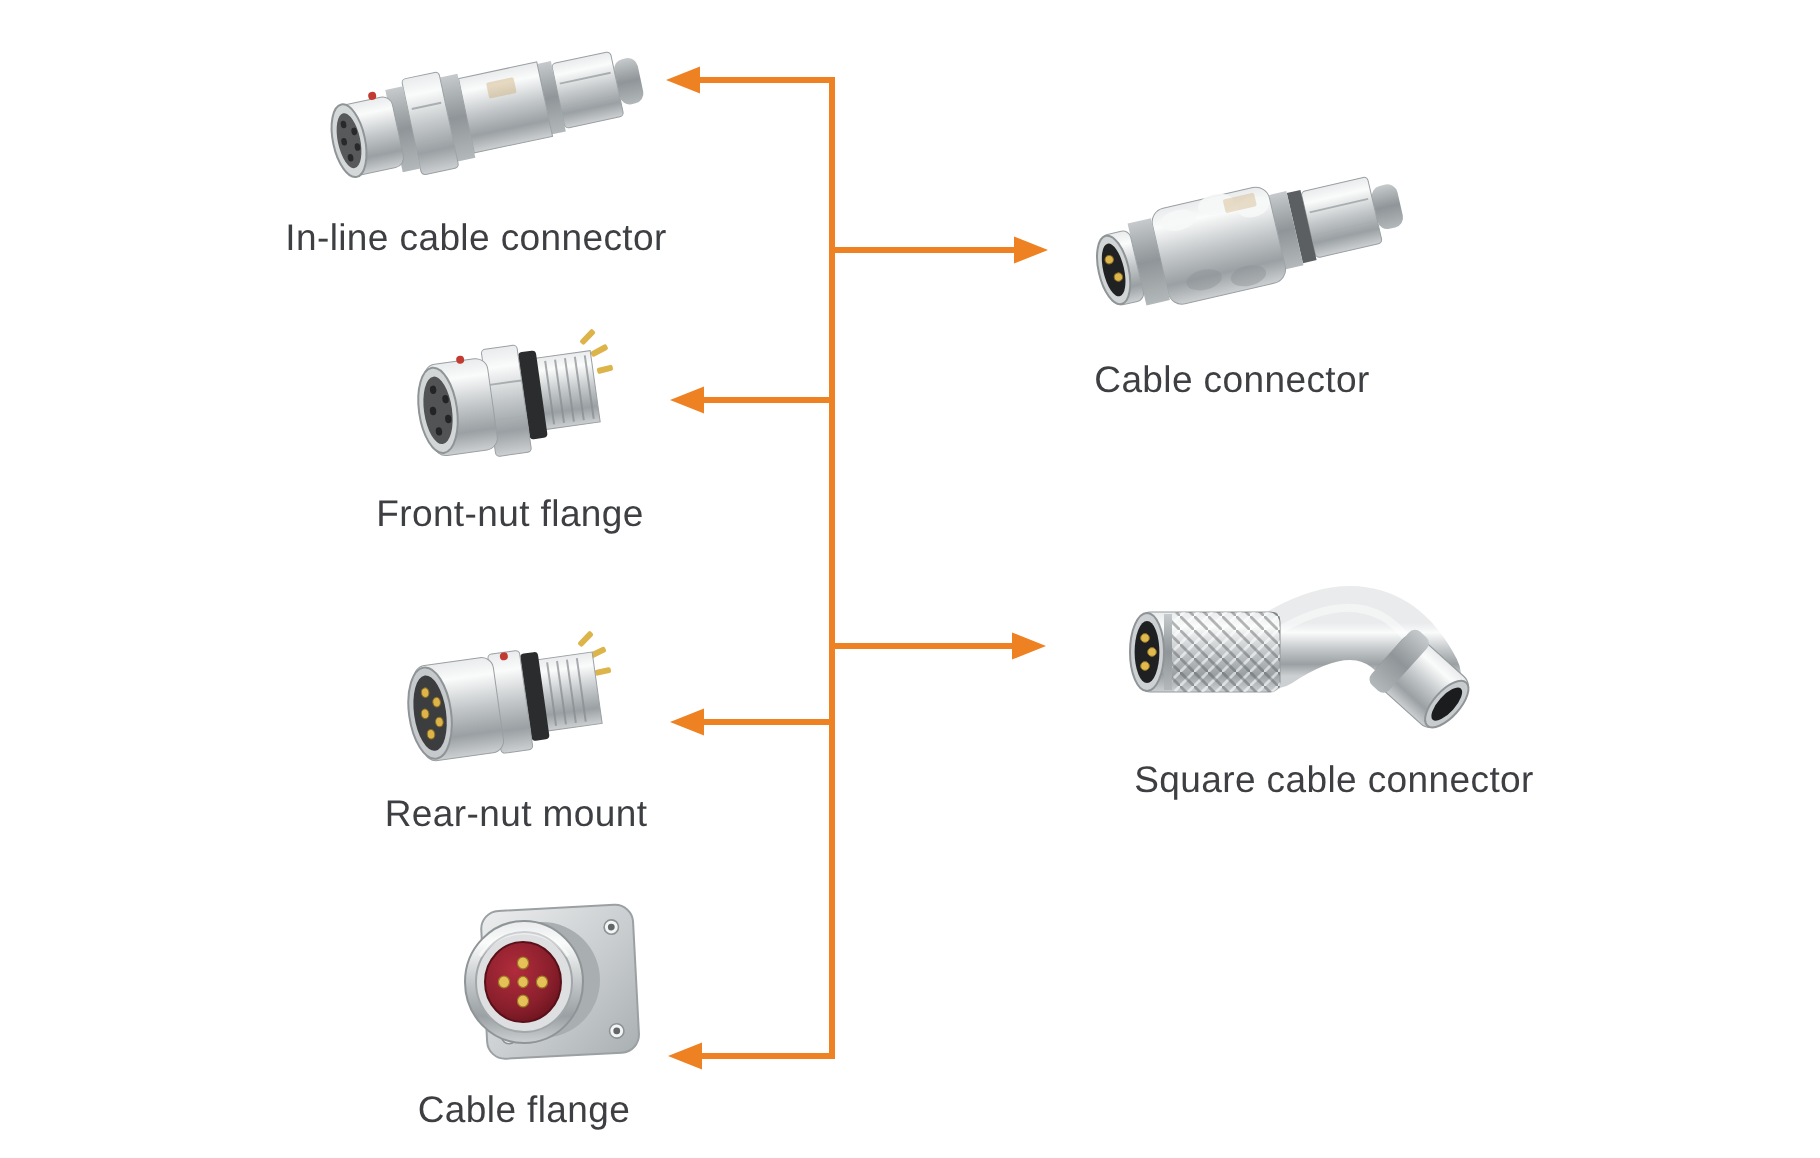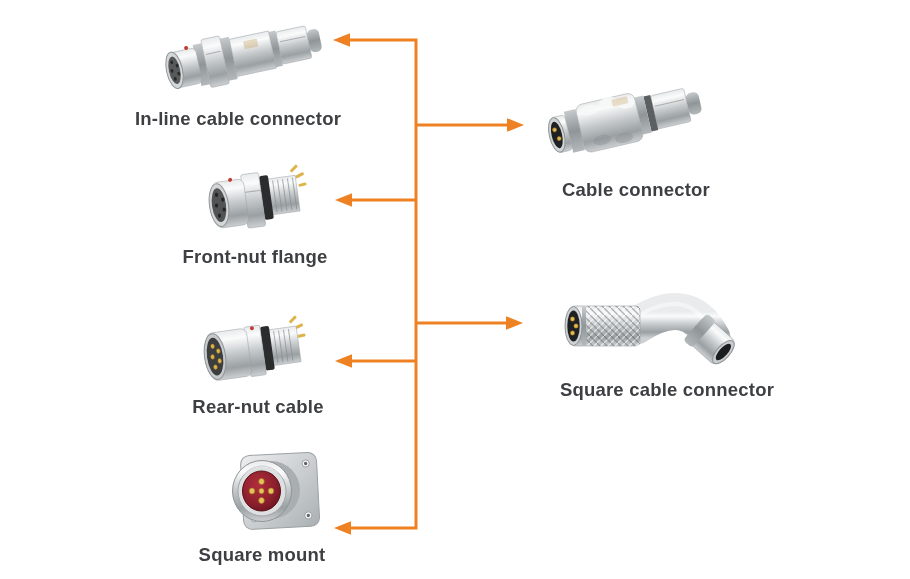--- a/index.html
+++ b/index.html
@@ -5,21 +5,21 @@
   :root { --accent:#ee8122; --text:#3d3f42; --bg:#ffffff; }
   * { box-sizing:border-box; }
   html,body { margin:0; padding:0; background:var(--bg); }
   body { font-family:"Liberation Sans", sans-serif; }
   .canvas { position:relative; width:910px; height:579px; background:var(--bg); overflow:hidden; }
   .arrows { position:absolute; left:0; top:0; width:910px; height:579px; }
   figure { margin:0; }
   .img { position:absolute; }
   .label {
     position:absolute; transform:translateX(-50%); white-space:nowrap;
-    font-size:18.5px; color:var(--text); letter-spacing:.2px;font-weight:bold;
+    font-size:18.5px; color:var(--text); letter-spacing:.2px;
   }
 </style>
 </head>
 <body>
 
 <div class="canvas">
 
   <svg width="0" height="0" style="position:absolute" aria-hidden="true">
     <defs>
       <linearGradient id="mt" x1="0" y1="0" x2="0" y2="1">
@@ -147,21 +147,21 @@
           <ellipse cx="11.5" cy="43" rx="8" ry="19" fill="#3c3d3f"></ellipse>
           <ellipse cx="10.5" cy="32.5" rx="1.9" ry="2.4" fill="#ddb44a" stroke="#8a6a20" stroke-width=".5"></ellipse>
           <ellipse cx="15.5" cy="38" rx="1.9" ry="2.4" fill="#ddb44a" stroke="#8a6a20" stroke-width=".5"></ellipse>
           <ellipse cx="15.5" cy="48" rx="1.9" ry="2.4" fill="#ddb44a" stroke="#8a6a20" stroke-width=".5"></ellipse>
           <ellipse cx="10.5" cy="53.5" rx="1.9" ry="2.4" fill="#ddb44a" stroke="#8a6a20" stroke-width=".5"></ellipse>
           <ellipse cx="9" cy="43" rx="1.9" ry="2.4" fill="#ddb44a" stroke="#8a6a20" stroke-width=".5"></ellipse>
           <circle cx="52" cy="20" r="2" fill="#c23b30"></circle>
         </g>
       </svg>
     </div>
-    <figcaption class="label" style="left:258px;top:396px">Rear-nut cable</figcaption>
+    <figcaption class="label" style="left:258px;top:396px">Rear-nut mount</figcaption>
   </figure>
 
   <figure>
     <div class="img" style="left:214px;top:444px">
       <svg width="112" height="92" viewBox="0 0 112 92">
         <g transform="rotate(-3 64 46)">
           <rect x="28" y="10" width="76" height="74" rx="9" fill="url(#pg)" stroke="#9ba0a3" stroke-width="1"></rect>
           <circle cx="39" cy="21" r="3.6" fill="#f4f5f5" stroke="#8d9295" stroke-width=".8"></circle>
             <circle cx="39" cy="21" r="1.7" fill="#63676a"></circle>
           <circle cx="93" cy="21" r="3.6" fill="#f4f5f5" stroke="#8d9295" stroke-width=".8"></circle>
@@ -176,21 +176,21 @@
         <ellipse cx="48" cy="47" rx="24" ry="25" fill="#dddfe0" stroke="#a2a7aa" stroke-width="1"></ellipse>
         <ellipse cx="47.5" cy="47" rx="19" ry="20" fill="url(#rg)" stroke="#5a1018" stroke-width="1"></ellipse>
         <ellipse cx="47.5" cy="37.5" rx="2.8" ry="3" fill="#e6c157" stroke="#9a7524" stroke-width=".6"></ellipse>
         <ellipse cx="57" cy="47" rx="2.8" ry="3" fill="#e6c157" stroke="#9a7524" stroke-width=".6"></ellipse>
         <ellipse cx="47.5" cy="56.5" rx="2.8" ry="3" fill="#e6c157" stroke="#9a7524" stroke-width=".6"></ellipse>
         <ellipse cx="38" cy="47" rx="2.8" ry="3" fill="#e6c157" stroke="#9a7524" stroke-width=".6"></ellipse>
         <ellipse cx="47.5" cy="47" rx="2.6" ry="2.8" fill="#e6c157" stroke="#9a7524" stroke-width=".6"></ellipse>
         <path d="M 26 34 A 27 28 0 0 1 70 34" fill="none" stroke="#ffffff" stroke-width="2" opacity=".45"></path>
       </svg>
     </div>
-    <figcaption class="label" style="left:262px;top:544px">Square mount</figcaption>
+    <figcaption class="label" style="left:262px;top:544px">Cable flange</figcaption>
   </figure>
 
   <figure>
     <div class="img" style="left:542px;top:68px">
       <svg width="168" height="102" viewBox="0 0 168 102">
         <g transform="rotate(-13 84 51)">
           <rect x="147" y="40" width="13" height="22" rx="5" fill="url(#md)"></rect>
           <rect x="113" y="34" width="34" height="34" rx="2" fill="url(#mt)" stroke="#9aa0a3" stroke-width=".5"></rect>
           <line x1="115" y1="45" x2="145" y2="45" stroke="#a9aeb1" stroke-width="1"></line>
           <line x1="115" y1="57" x2="145" y2="57" stroke="#a9aeb1" stroke-width="1"></line>
@@ -205,21 +205,21 @@
           <rect x="74" y="29" width="16" height="7" rx="1" fill="#c49a55" opacity=".3"></rect>
           <rect x="25" y="30" width="12" height="42" fill="url(#md)"></rect>
           <rect x="10" y="33" width="15" height="36" rx="4" fill="url(#mt)" stroke="#9aa0a3" stroke-width=".5"></rect>
           <ellipse cx="13" cy="51" rx="7.5" ry="17.5" fill="#d2d5d6" stroke="#8f9497" stroke-width="1"></ellipse>
           <ellipse cx="13" cy="51" rx="5.2" ry="13.5" fill="#202122"></ellipse>
           <circle cx="12" cy="45.5" r="2.1" fill="#dcb54d" stroke="#8a6a20" stroke-width=".5"></circle>
           <circle cx="14.5" cy="55" r="2.1" fill="#dcb54d" stroke="#8a6a20" stroke-width=".5"></circle>
         </g>
       </svg>
     </div>
-    <figcaption class="label" style="left:636px;top:179px">Cable connector</figcaption>
+    <figcaption class="label" style="left:616px;top:179px">Cable connector</figcaption>
   </figure>
 
   <figure>
     <div class="img" style="left:562px;top:280px">
       <svg width="178" height="88" viewBox="0 0 178 88">
         <path d="M 74 46 Q 126 12 150 58" fill="none" stroke="url(#mt)" stroke-width="37" stroke-linecap="round"></path>
         <path d="M 76 36 Q 120 10 142 40" fill="none" stroke="#ffffff" stroke-width="4" opacity=".45"></path>
         <g transform="rotate(42 148 60)">
           <rect x="128" y="44" width="42" height="32" rx="7" fill="url(#mt)" stroke="#969b9e" stroke-width=".6"></rect>
           <rect x="128" y="42" width="12" height="36" rx="4" fill="url(#md)"></rect>

